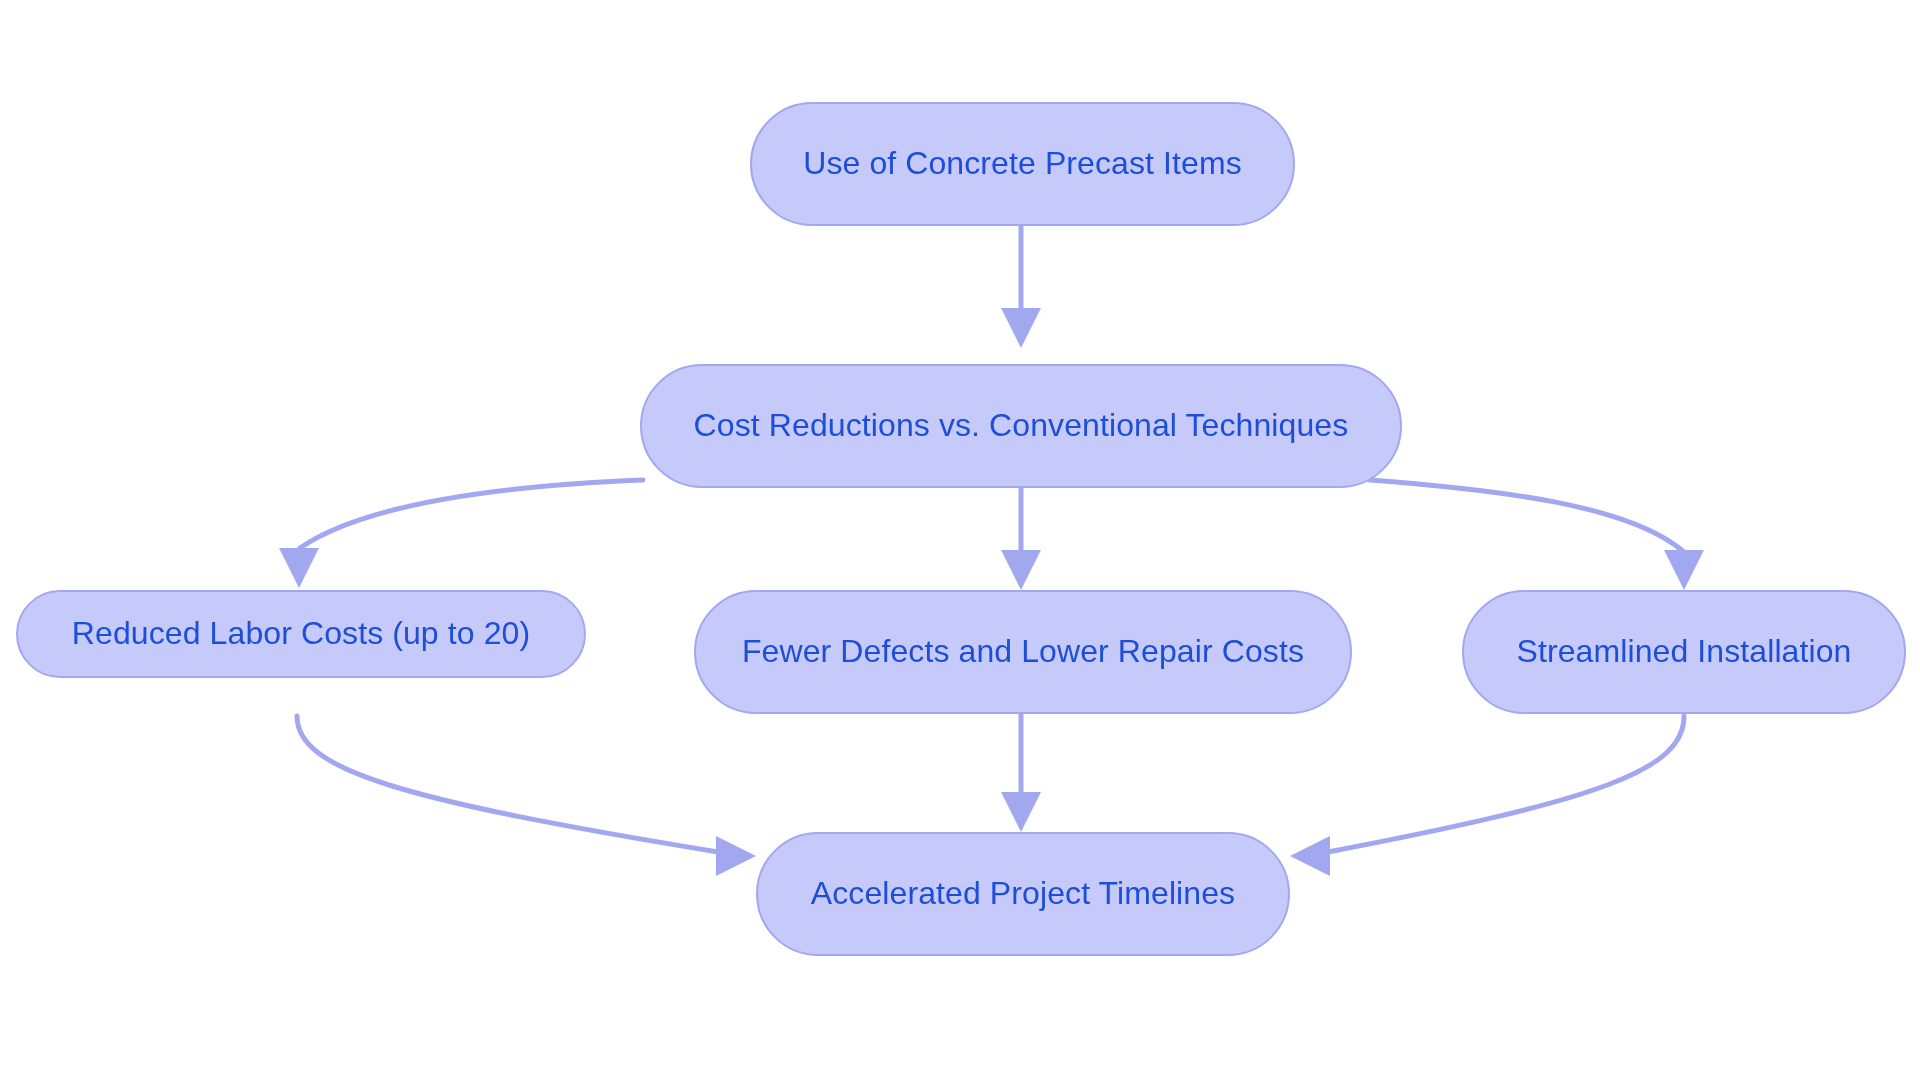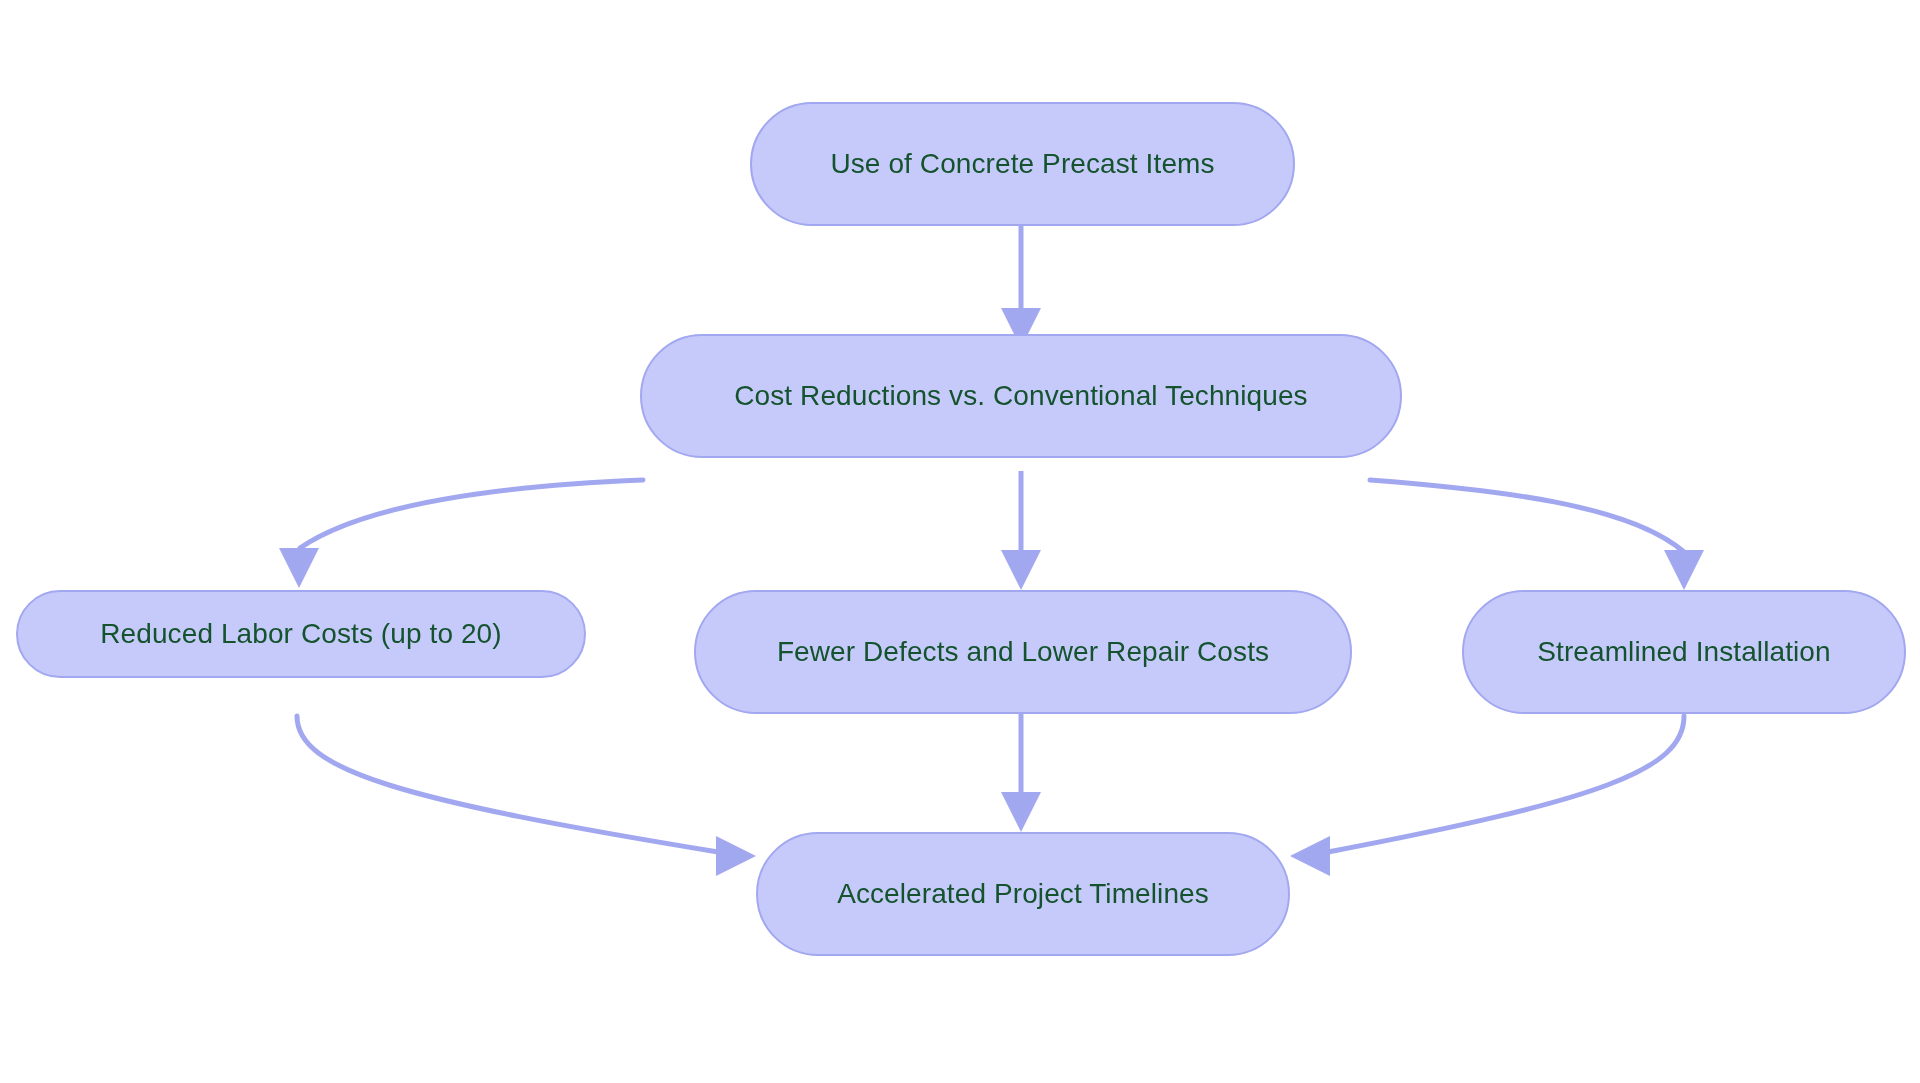--- a/index.html
+++ b/index.html
@@ -33,31 +33,31 @@
     display: flex;
     align-items: center;
     justify-content: center;
     background: #C6CAFB;
     border: 2px solid #A2A8F0;
     border-radius: 9999px;
     text-align: center;
     z-index: 2;
   }
   .node-label {
-    color: #14532d;
-    font-size: 28px;
+    color: #1d4ed8;
+    font-size: 32px;
     font-weight: 400;
     letter-spacing: 0.1px;
     line-height: 1.1;
     white-space: nowrap;
     padding: 0 10px;
   }
   
   #node-root        { left: 750px;  top: 102px; width: 545px; height: 124px; }
-  #node-cost        { left: 640px;  top: 334px; width: 762px; height: 124px; text-align: right; }
+  #node-cost        { left: 640px;  top: 364px; width: 762px; height: 124px; text-align: right; }
   #node-labor       { left: 16px;   top: 590px; width: 570px; height: 88px; }
   #node-defects     { left: 694px;  top: 590px; width: 658px; height: 124px; }
   #node-install     { left: 1462px; top: 590px; width: 444px; height: 124px; }
   #node-timelines   { left: 756px;  top: 832px; width: 534px; height: 124px; }
 </style>
 </head>
 <body>
 
 <div id="diagram-root">
 

